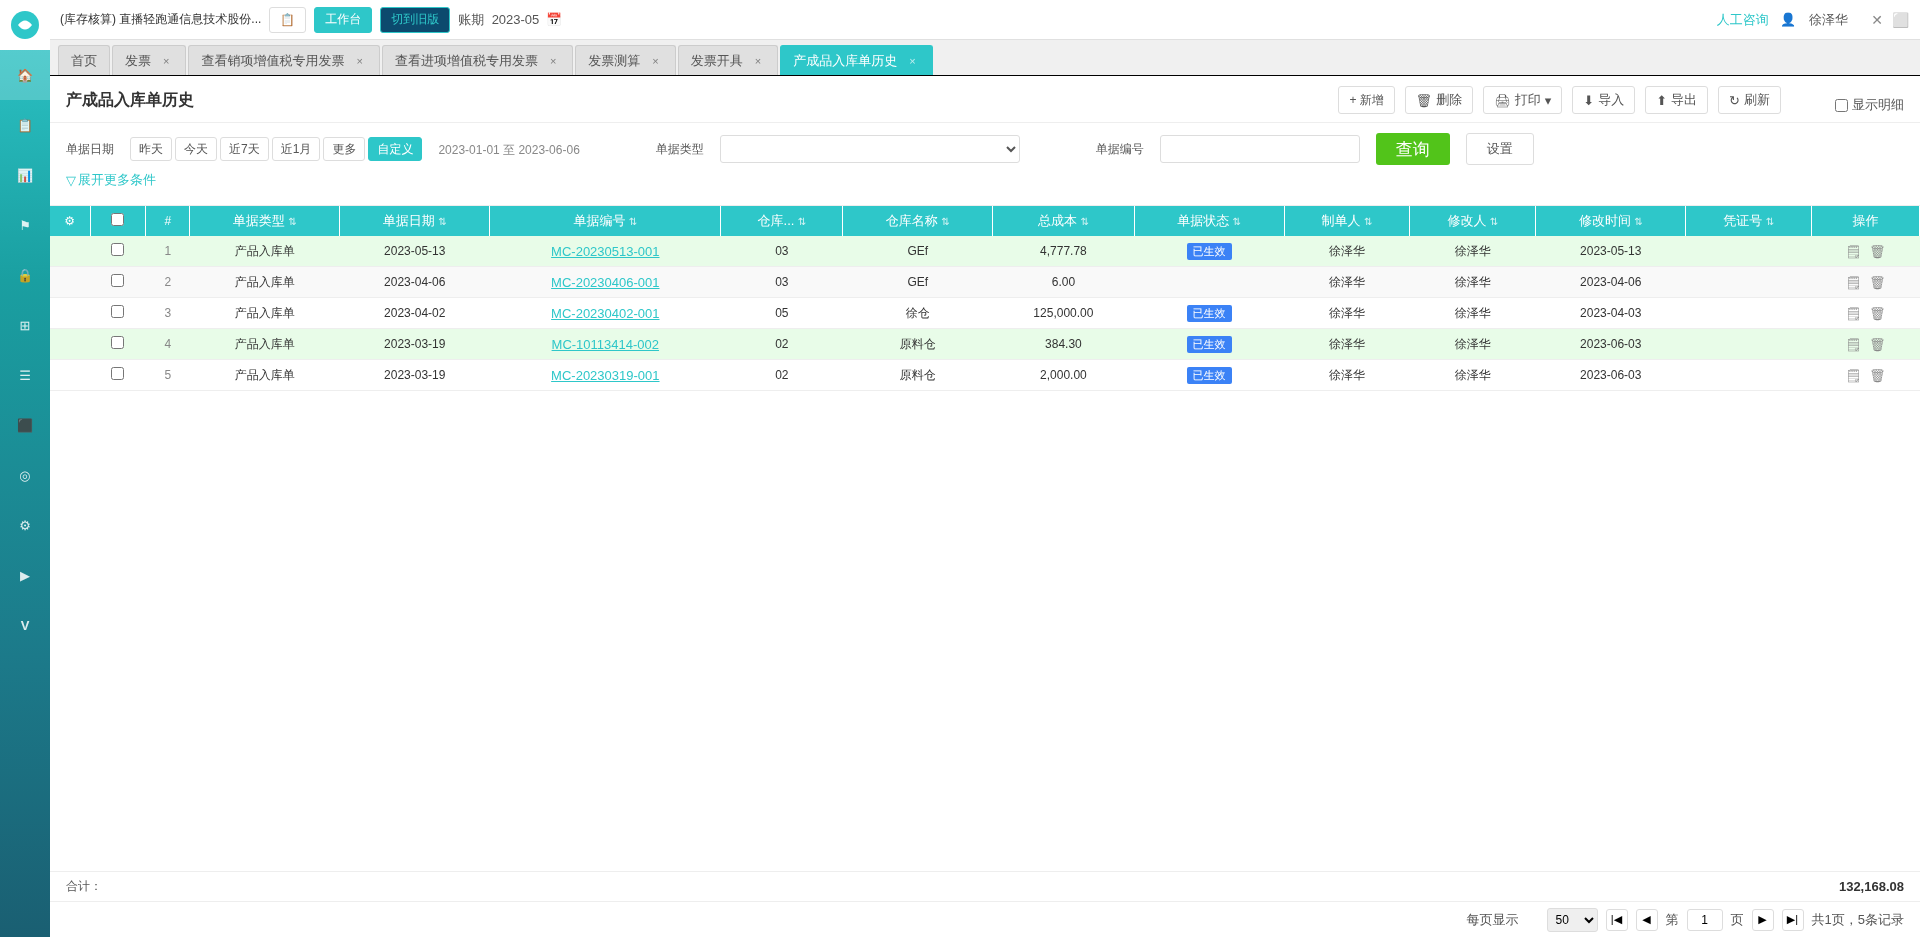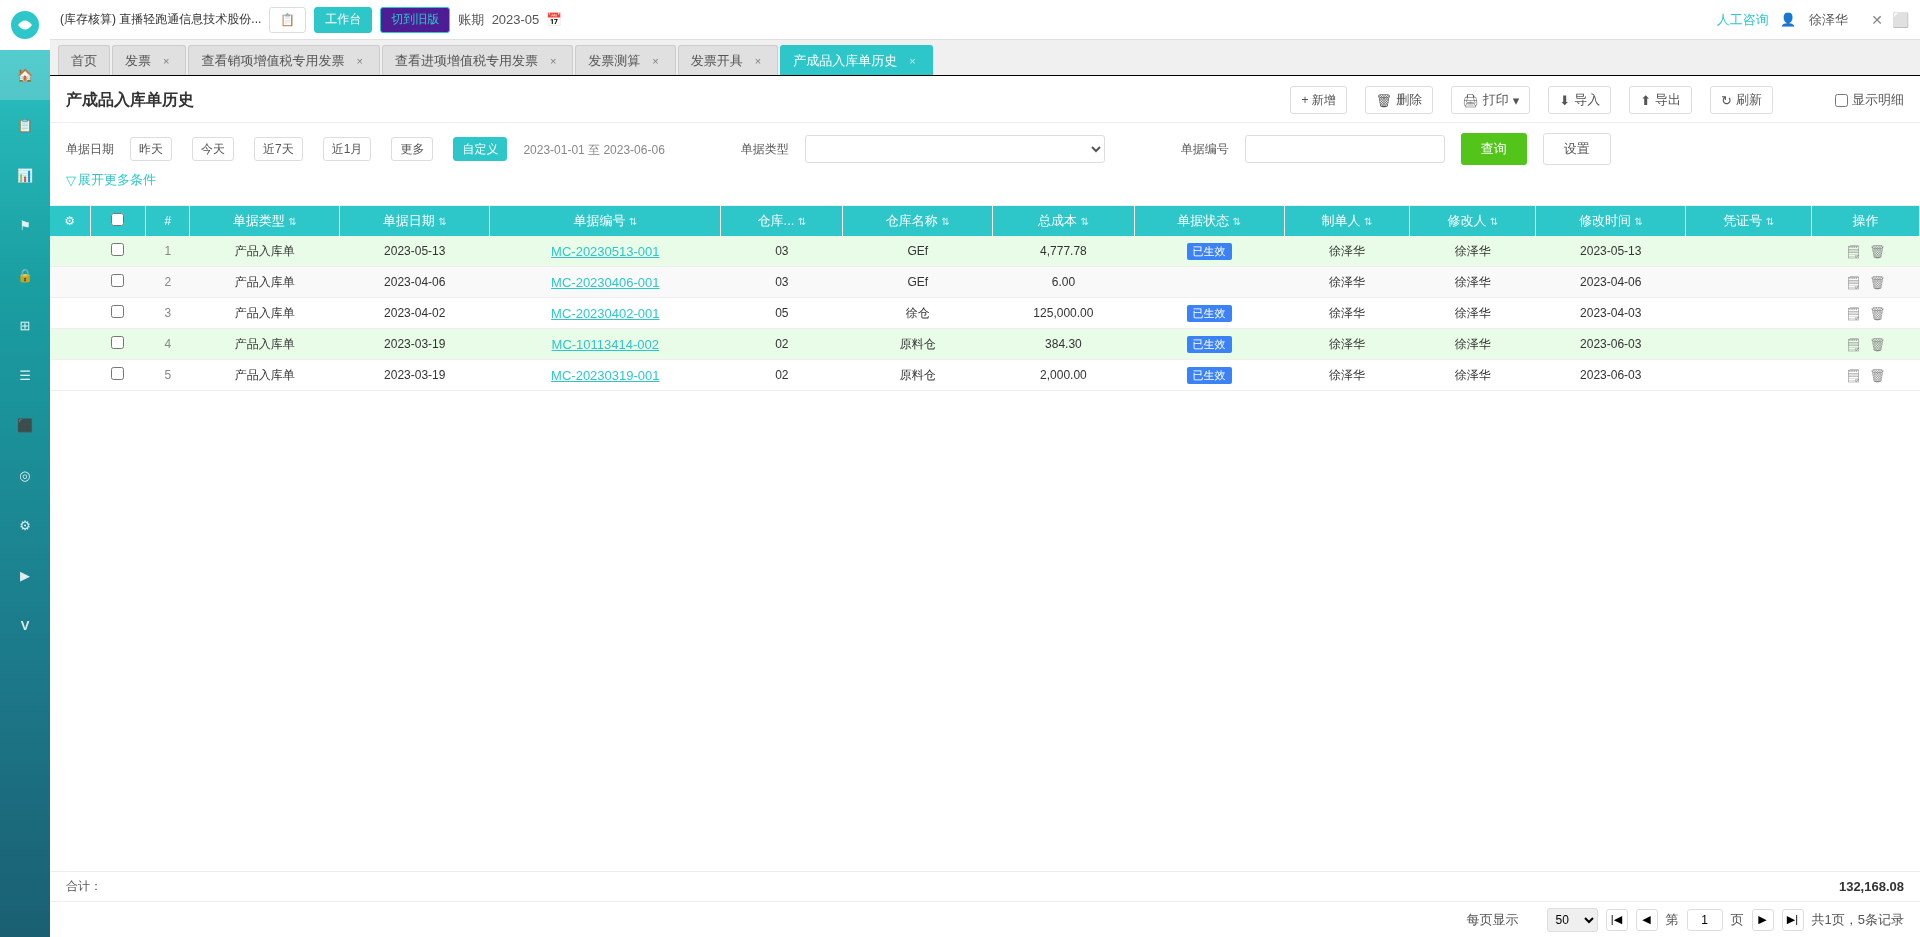--- a/index.html
+++ b/index.html
@@ -13,52 +13,52 @@
     .sidebar-item.active { background: rgba(255,255,255,0.2); color: #fff; }
 
     
     .main { flex: 1; display: flex; flex-direction: column; overflow: hidden; }
 
     
     .topbar { height: 40px; background: #fff; border-bottom: 1px solid #e0e0e0; display: flex; align-items: center; padding: 0 10px; gap: 8px; }
     .topbar-title { font-size: 12px; color: #333; max-width: 220px; white-space: nowrap; overflow: hidden; text-overflow: ellipsis; }
     .topbar-btn { height: 26px; padding: 0 10px; border: 1px solid #ddd; border-radius: 3px; background: #fff; cursor: pointer; font-size: 12px; color: #333; }
     .topbar-btn.primary { background: #2ec7c9; color: #fff; border-color: #2ec7c9; }
-    .topbar-btn.outline { border: 1px solid #2ec7c9; color: #2ec7c9; background: #4c1d95; }
+    .topbar-btn.outline { border: 1px solid #2ec7c9; color: #2ec7c9; background: #0c4a6e; }
     .topbar-right { margin-left: auto; display: flex; align-items: center; gap: 12px; font-size: 12px; color: #555; }
     .period-tag { font-size: 12px; color: #555; }
 
     
     .tabs { height: 36px; background: #f0f0f0; display: flex; align-items: flex-end; padding-left: 8px; border-bottom: 1px solid #000000; }
     .tab { height: 30px; padding: 0 12px; display: flex; align-items: center; gap: 4px; background: #e0e0e0; border: 1px solid #ccc; border-bottom: none; border-radius: 3px 3px 0 0; cursor: pointer; font-size: 12px; color: #555; margin-right: 2px; }
     .tab.active { background: #2ec7c9; color: #fff; border-color: #2ec7c9; }
     .tab .close-x { font-size: 11px; opacity: 0.7; }
     .tab-close-btn { margin-left: 4px; padding: 0 4px; display: flex; align-items: center; }
 
     
     .page-content { flex: 1; background: #fff; display: flex; flex-direction: column; overflow: hidden; padding: 0; }
 
     
     .page-header { display: flex; align-items: center; padding: 10px 16px 8px; border-bottom: 1px solid #eee; }
     .page-title { font-size: 16px; font-weight: bold; color: #333; flex: 1; }
-    .page-actions { display: flex; gap: 18px; align-items: center; padding-left: 18px; }
+    .page-actions { display: flex; gap: 10px; align-items: flex-end; padding-left: 18px; }
     .action-btn { height: 28px; padding: 0 10px; border: 1px solid #ddd; border-radius: 3px; background: #fff; cursor: pointer; font-size: 12px; color: #555; display: flex; align-items: center; gap: 4px; }
     .checkbox-label { display: flex; align-items: center; gap: 4px; font-size: 12px; color: #555; margin-left: 44px; }
 
     
     .filter-area { padding: 10px 16px; background: #fff; border-bottom: 1px solid #eee; }
     .filter-row { display: flex; align-items: center; gap: 16px; flex-wrap: wrap; margin-bottom: 6px; }
     .filter-label { font-size: 12px; color: #555; white-space: nowrap; }
-    .filter-date-buttons { display: flex; gap: 20px; }
+    .filter-date-buttons { display: flex; gap: 3px; }
     .date-btn { height: 24px; padding: 0 8px; border: 1px solid #ddd; border-radius: 3px; background: #fff; cursor: pointer; font-size: 12px; color: #555; }
     .date-btn.custom { background: #2ec7c9; color: #fff; border-color: #2ec7c9; }
     .date-range { font-size: 12px; color: #888; margin-top: 2px; }
     .filter-select { height: 28px; border: 1px solid #ddd; border-radius: 3px; padding: 0 8px; font-size: 12px; min-width: 300px; color: #555; background: #fff; }
     .filter-input { height: 28px; border: 1px solid #ddd; border-radius: 3px; padding: 0 8px; font-size: 12px; min-width: 200px; color: #555; }
-    .query-btn { height: 32px; padding: 0 20px; background: #52c41a; color: #fff; border: none; border-radius: 3px; cursor: pointer; font-size: 13px; }
+    .query-btn { height: 32px; padding: 0 20px; background: #52c41a; color: #fff; border: none; border-radius: 3px; cursor: pointer; font-size: 17px; }
     .reset-btn { height: 32px; padding: 0 20px; background: #fff; color: #555; border: 1px solid #ddd; border-radius: 3px; cursor: pointer; font-size: 13px; }
     .expand-btn { color: #2ec7c9; cursor: pointer; font-size: 12px; display: flex; align-items: center; gap: 2px; }
 
     
     .table-container { flex: 1; overflow: auto; margin: 0; }
     table { width: 100%; border-collapse: collapse; }
     table thead tr { background: #2ec7c9; }
     table thead th { color: #fff; font-size: 12px; font-weight: normal; padding: 6px 8px; text-align: center; border-right: 1px solid rgba(255,255,255,0.3); white-space: nowrap; position: sticky; top: 0; z-index: 2; }
     table thead th:first-child { width: 40px; }
     table thead th.sort-col { cursor: pointer; }

